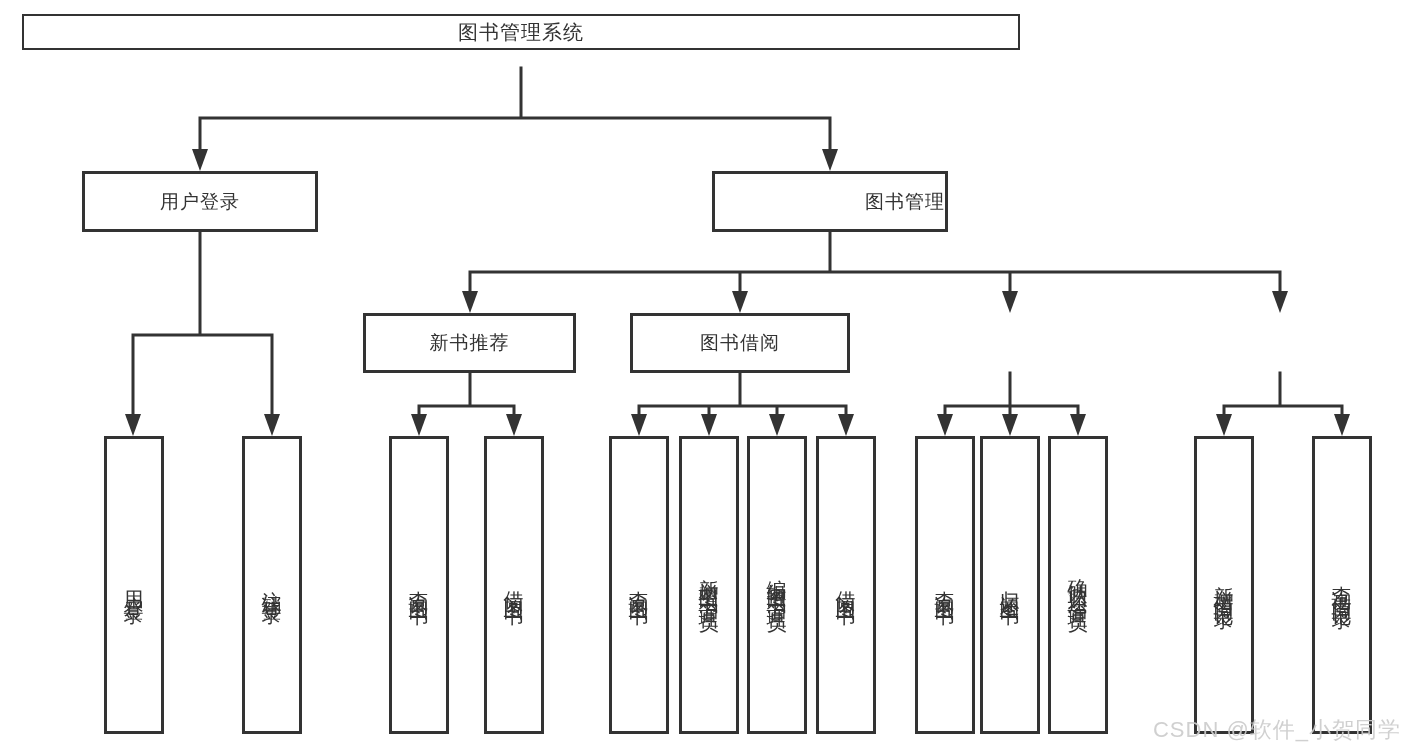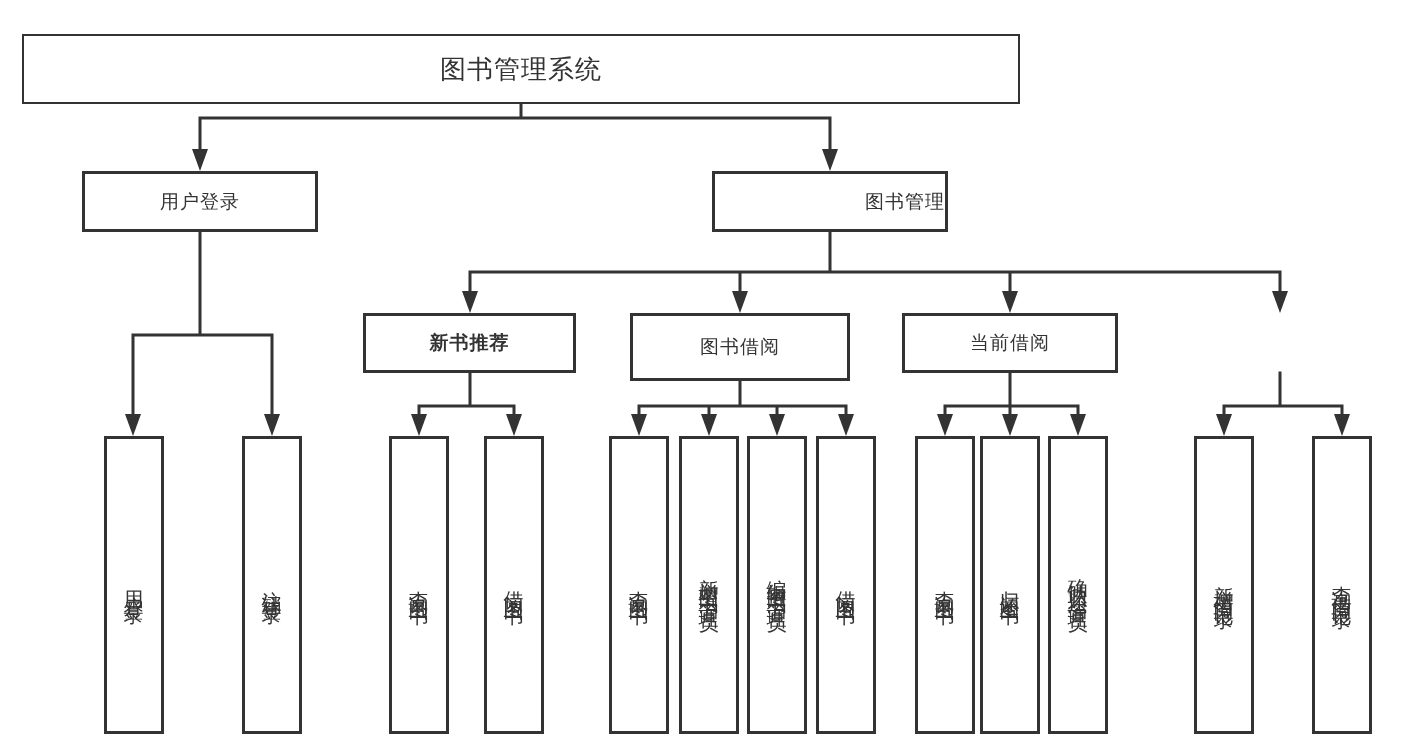--- a/index.html
+++ b/index.html
@@ -17,25 +17,25 @@
     top:436px;height:298px;width:60px;
     border:3px solid #333333;background:#ffffff;
     display:flex;align-items:center;justify-content:center;
   }
   .leaf .vtext{
     writing-mode:vertical-rl;text-orientation:mixed;
     color:#333333;font-size:20px;letter-spacing:5px;
     white-space:nowrap;line-height:1;
   }
   
-  #root-box{left:22px;top:14px;width:998px;height:70px;border-width:2px;font-size:26px;margin-top:20px;}
+  #root-box{left:22px;top:14px;width:998px;height:36px;border-width:2px;font-size:20px;}
   #n-user-login{left:82px;top:171px;width:236px;height:61px;}
   #n-book-mgmt{left:712px;top:171px;width:236px;height:61px;justify-content:flex-end;}
-  #n-new-books{left:363px;top:313px;width:213px;height:60px;font-weight:bold;}
-  #n-book-borrow{left:630px;top:313px;width:220px;height:68px;}
+  #n-new-books{left:363px;top:313px;width:213px;height:60px;}
+  #n-book-borrow{left:630px;top:313px;width:220px;height:60px;}
   #n-current-borrow{left:902px;top:313px;width:216px;height:60px;}
   #n-borrow-records{left:1172px;top:313px;width:216px;height:60px;}
   
   #l-a1{left:104px;} #l-a2{left:242px;}
   #l-b1{left:389px;} #l-b2{left:484px;}
   #l-c1{left:609px;} #l-c2{left:679px;} #l-c3{left:747px;} #l-c4{left:816px;}
   #l-d1{left:915px;} #l-d2{left:980px;} #l-d3{left:1048px;}
   #l-e1{left:1194px;} #l-e2{left:1312px;}
   #watermark{
     position:absolute;right:4px;bottom:2px;z-index:3;
@@ -90,23 +90,20 @@
   <div class="box" id="n-book-mgmt">
     <span>图书管理</span>
   </div>
 
   <div class="box" id="n-new-books">
     <span>新书推荐</span>
   </div>
   <div class="box" id="n-book-borrow">
     <span>图书借阅</span>
   </div>
-  <div class="box" id="n-current-borrow">
-    <span>当前借阅</span>
-  </div>
 
   <div class="leaf" id="l-a1">
     <span class="vtext">用户登录</span>
   </div>
   <div class="leaf" id="l-a2">
     <span class="vtext">注销登录</span>
   </div>
 
   <div class="leaf" id="l-b1">
     <span class="vtext">查询图书</span>
@@ -138,14 +135,15 @@
     <span class="vtext">确认归还（管理员）</span>
   </div>
 
   <div class="leaf" id="l-e1">
     <span class="vtext">新增借阅记录</span>
   </div>
   <div class="leaf" id="l-e2">
     <span class="vtext">查询借阅记录</span>
   </div>
 
+  <div id="watermark">CSDN @软件_小贺同学</div>
 
 </div>
 
 </body></html>

